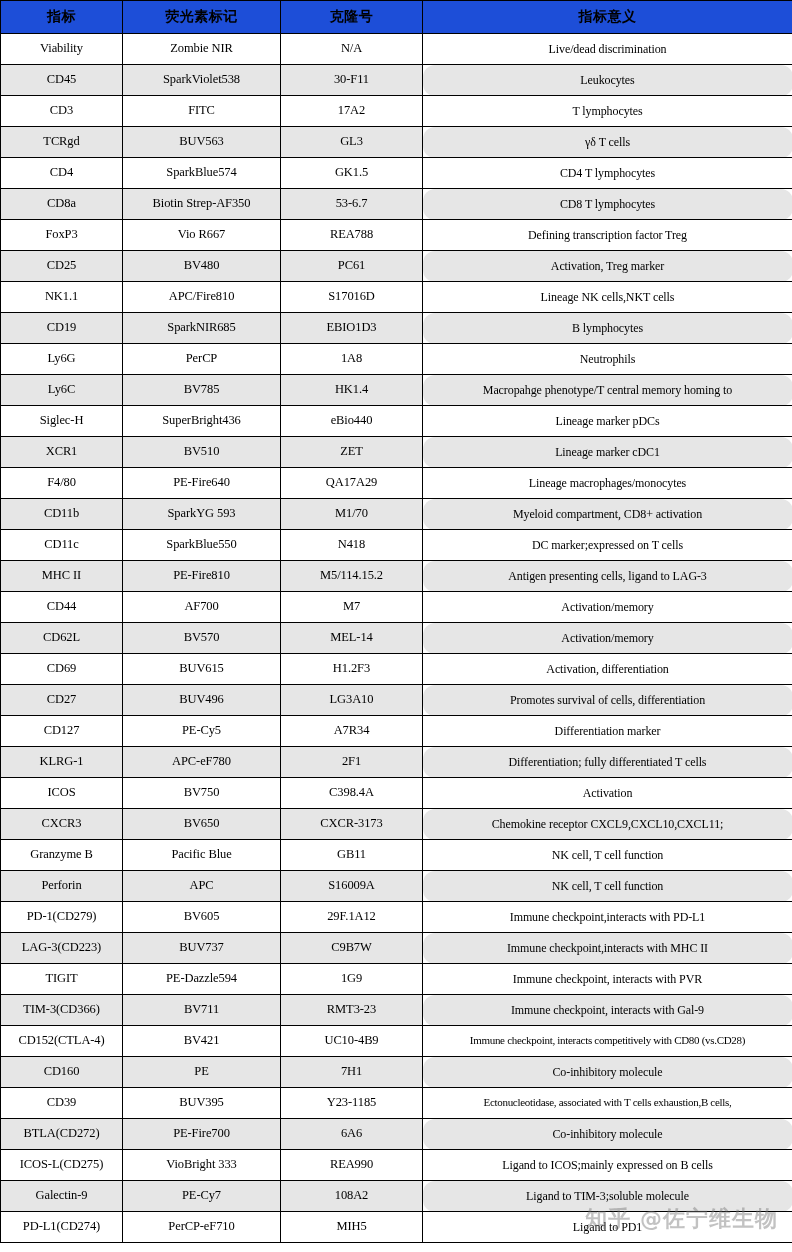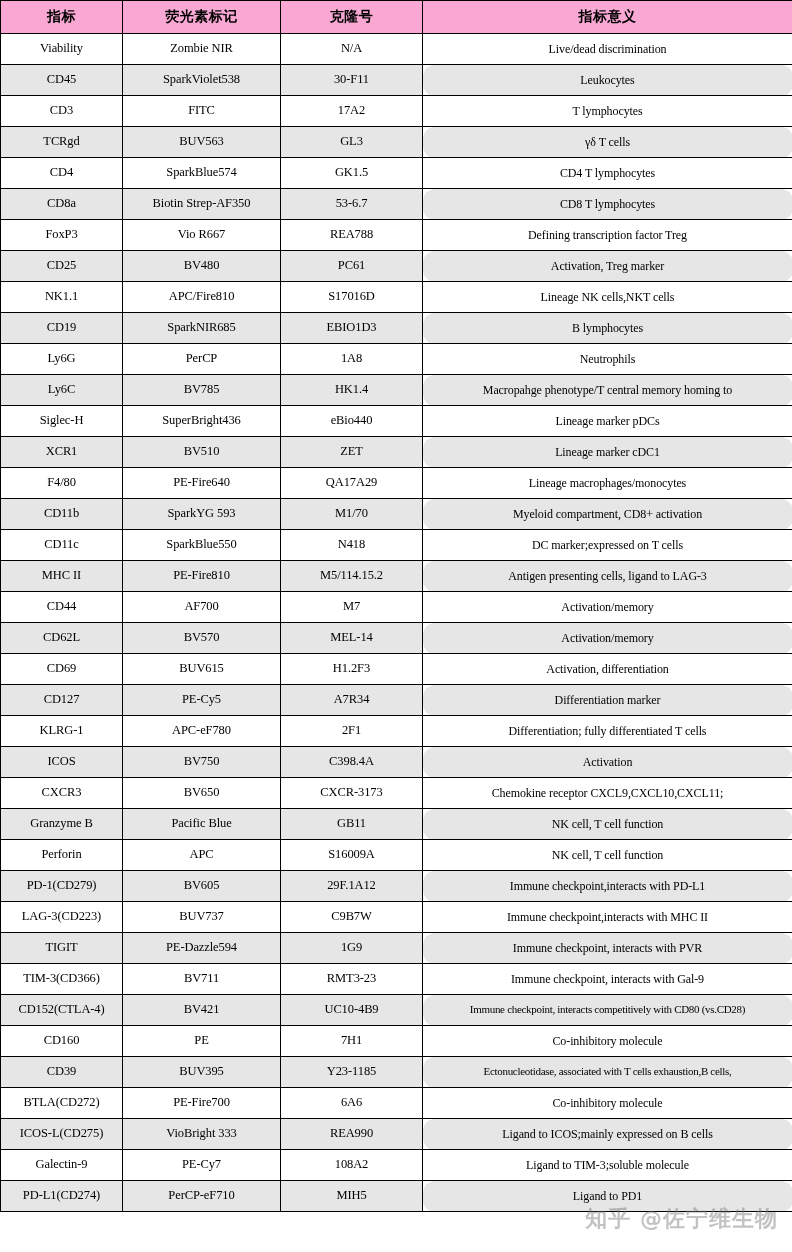--- a/index.html
+++ b/index.html
@@ -31,21 +31,21 @@
     vertical-align: middle;
     padding: 0;
     height: 30px;
     line-height: 1.05;
     font-size: 12.5px;
     color: #000000;
     letter-spacing: -0.1px;
     word-break: break-word;
   }
   #panel-table thead th {
-    background: #f9a8d4;
+    background: #1d4ed8;
     font-weight: bold;
     font-size: 14px;
     height: 32px;
     letter-spacing: 0.5px;
   }
   #panel-table tbody tr:nth-child(odd) td {
     background: #ffffff;
   }
   #panel-table tbody tr:nth-child(even) td {
     background: #e6e6e6;
@@ -212,20 +212,26 @@
         <td>MEL-14</td>
         <td class="cell-mean">Activation/memory</td>
       </tr>
       <tr>
         <td>CD69</td>
         <td>BUV615</td>
         <td>H1.2F3</td>
         <td class="cell-mean">Activation, differentiation</td>
       </tr>
       <tr>
+        <td>CD27</td>
+        <td>BUV496</td>
+        <td>LG3A10</td>
+        <td class="cell-mean">Promotes survival of cells, differentiation</td>
+      </tr>
+      <tr>
         <td>CD127</td>
         <td>PE-Cy5</td>
         <td>A7R34</td>
         <td class="cell-mean">Differentiation marker</td>
       </tr>
       <tr>
         <td>KLRG-1</td>
         <td>APC-eF780</td>
         <td>2F1</td>
         <td class="cell-mean">Differentiation; fully differentiated T cells</td>

